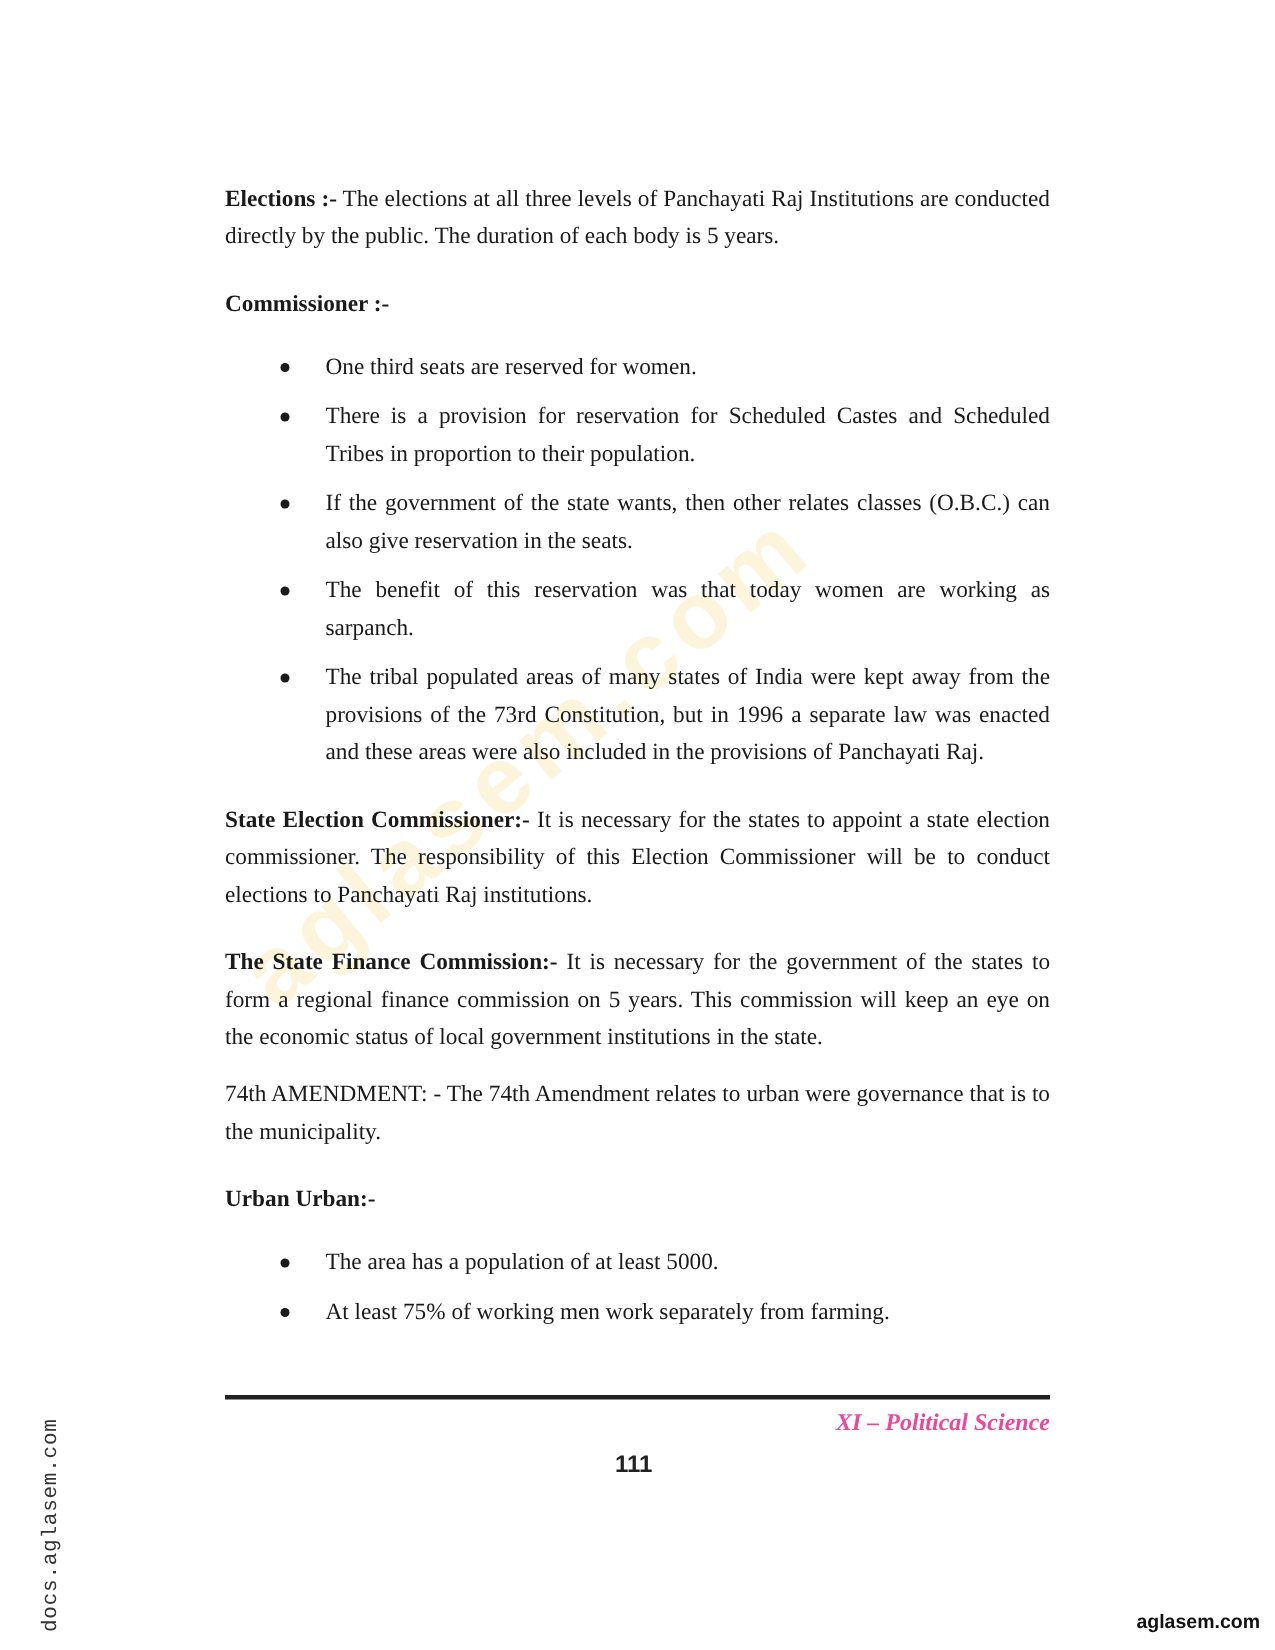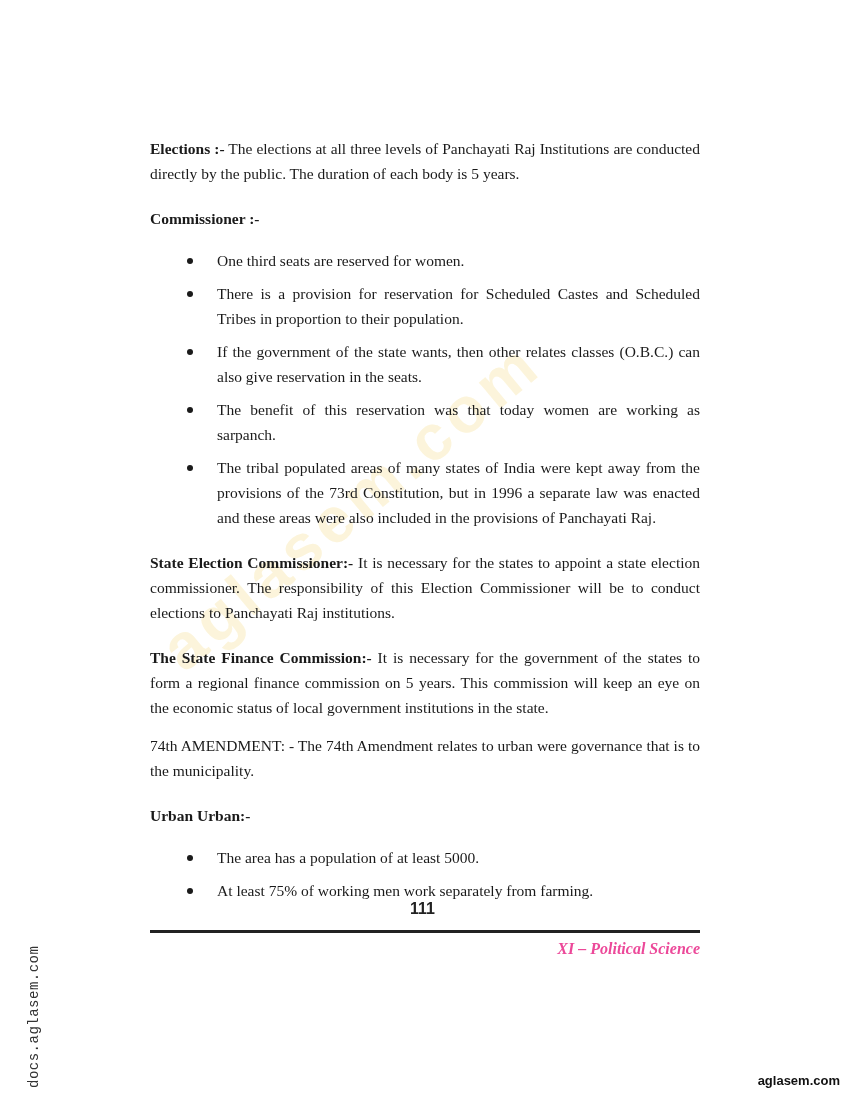--- a/index.html
+++ b/index.html
@@ -9,41 +9,41 @@
       font-family: "Liberation Serif", "DejaVu Serif", serif;
     }
     .watermark {
       position: absolute; left: 170px; top: 620px;
       transform: rotate(-40deg); transform-origin: left center;
       font-family: "Liberation Sans", sans-serif; font-weight: bold;
       font-size: 64px; color: #fbf1cf; opacity: 0.75; letter-spacing: 6px;
       white-space: nowrap; z-index: 0; pointer-events: none;
     }
     .content {
-      position: absolute; left: 150px; top: 136px; width: 550px;
+      position: absolute; left: 150px; top: 120px; width: 550px;
       font-size: 15.5px; line-height: 25px; z-index: 1; text-align: justify;
     }
     .para { margin: 0; }
     .para b { font-weight: bold; }
     .heading { margin: 0; font-weight: bold; }
     .gap-lg { height: 20px; }
     .gap-md { height: 13px; }
     ul.bullets { list-style: none; margin: 0; padding: 0; }
     ul.bullets li { position: relative; padding-left: 67px; margin-top: 8px; }
     ul.bullets li:first-child { margin-top: 17px; }
     ul.bullets li .dot {
       position: absolute; left: 37px; top: 10px; width: 6px; height: 6px;
       background: #1a1a1a; border-radius: 50%;
     }
     .footer-rule {
       position: absolute; left: 150px; top: 930px; width: 550px; height: 3px;
       background: #222;
     }
     .page-number {
-      position: absolute; left: 410px; top: 900px;
+      position: absolute; left: 410px; top: 968px;
       font-family: "Liberation Sans", sans-serif; font-weight: bold; font-size: 16px; color: #222;
     }
     .footer-subject {
       position: absolute; right: 150px; top: 940px;
       font-family: Liberation Serif, serif; font-weight: bold; font-style: italic;
       font-size: 16px; color: #ec4899;
     }
     .side-url {
       position: absolute; left: 26px; top: 1088px;
       transform: rotate(-90deg); transform-origin: left top;

